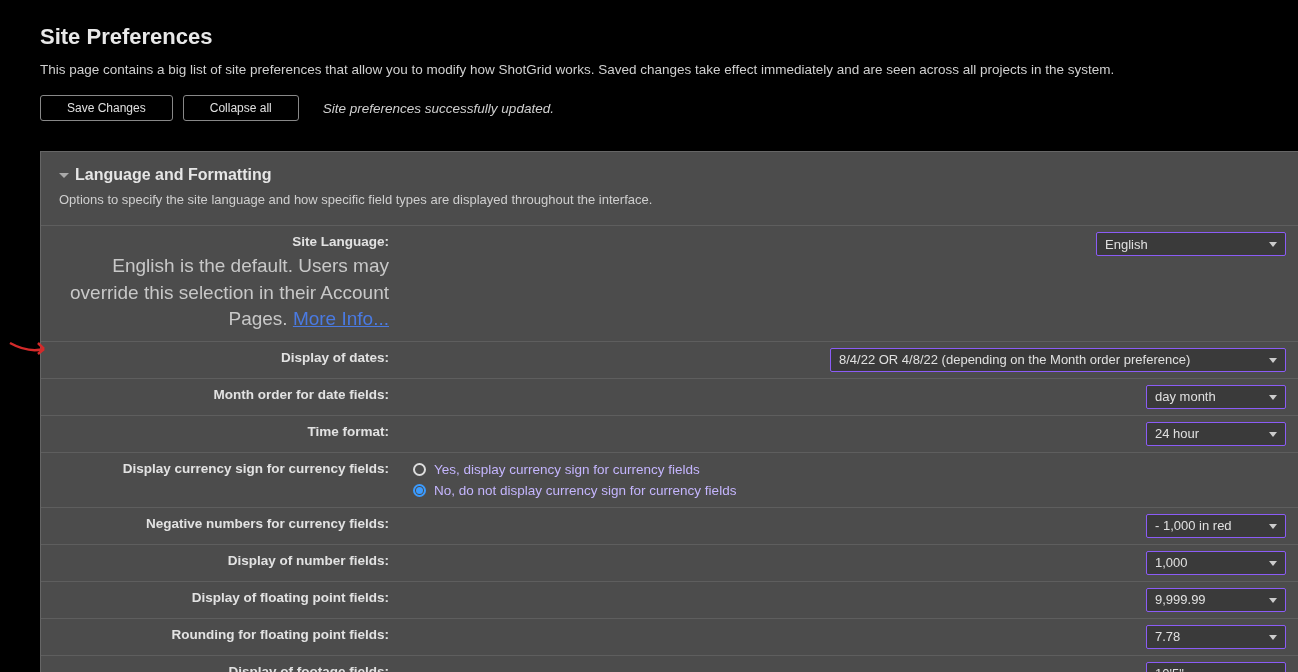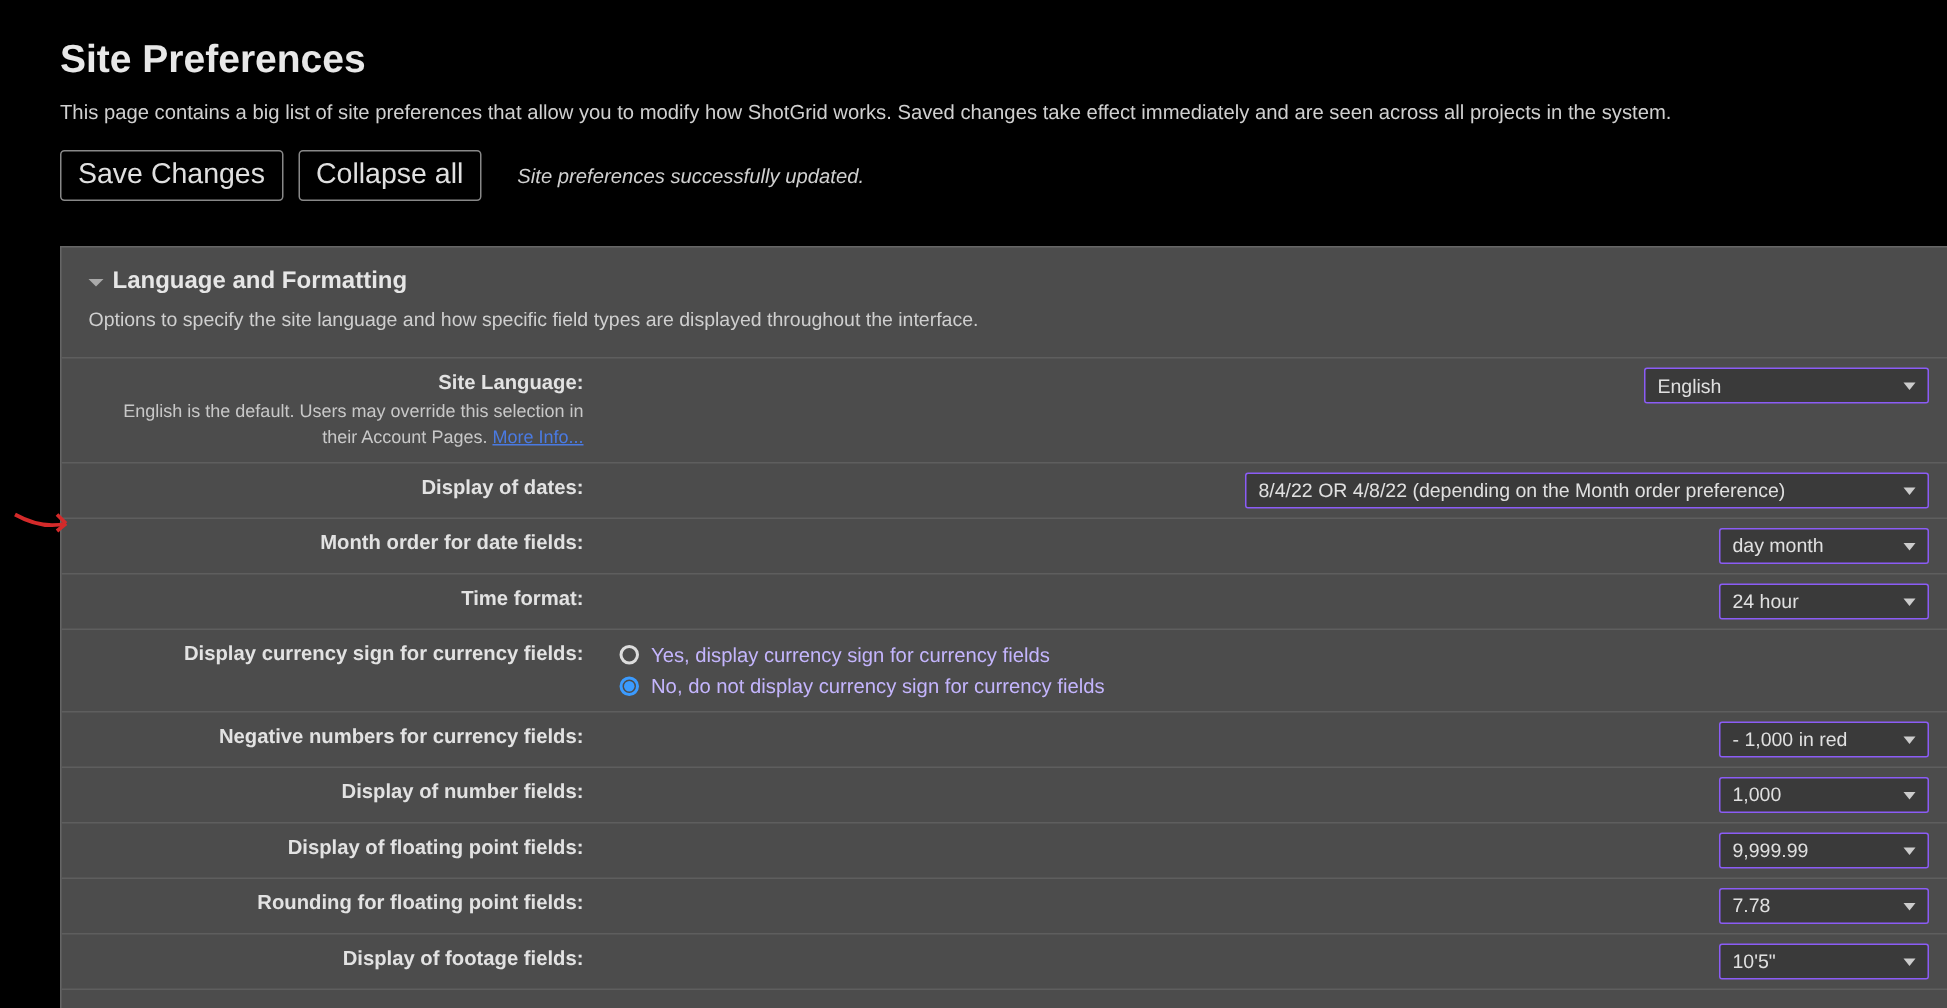--- a/index.html
+++ b/index.html
@@ -9,37 +9,37 @@
       font-family: "Segoe UI", Arial, sans-serif;
       font-size: 13.5px;
       width: 1298px;
       height: 672px;
       overflow: hidden;
       position: relative;
     }
     .page-header { padding: 24px 40px 8px 40px; }
     h1 {
       color: #e8e8e8;
-      font-size: 26px;
+      font-size: 22px;
       font-weight: 600;
       margin-bottom: 12px;
     }
     .page-desc {
       color: #d0d0d0;
       font-size: 13.5px;
       margin-bottom: 18px;
     }
     .action-row { display: flex; align-items: center; gap: 10px; }
     .btn {
       background: #000;
       color: #e0e0e0;
       border: 1px solid #888;
       border-radius: 3px;
-      padding: 5px 11px;
-      font-size: 19px;
+      padding: 5px 26px;
+      font-size: 12px;
       cursor: pointer;
     }
     .status-text {
       color: #d0d0d0;
       font-style: italic;
       font-size: 13.5px;
       margin-left: 14px;
     }
     .panel {
       margin: 22px 0 0 40px;
@@ -81,21 +81,21 @@
       width: 360px;
       flex-shrink: 0;
       padding: 8px 12px 8px 18px;
       color: #e2e2e2;
       font-weight: 600;
       font-size: 13.5px;
     }
     .label-help {
       color: #c8c8c8;
       font-weight: 400;
-      font-size: 12px;
+      font-size: 19px;
       margin-top: 4px;
       line-height: 1.4;
     }
     .label-help a { color: #4a7ae2; text-decoration: underline; cursor: pointer; }
     .value-col {
       flex: 1;
       padding: 6px 12px;
     }
     .sel {
       background: #3a3a3a;

